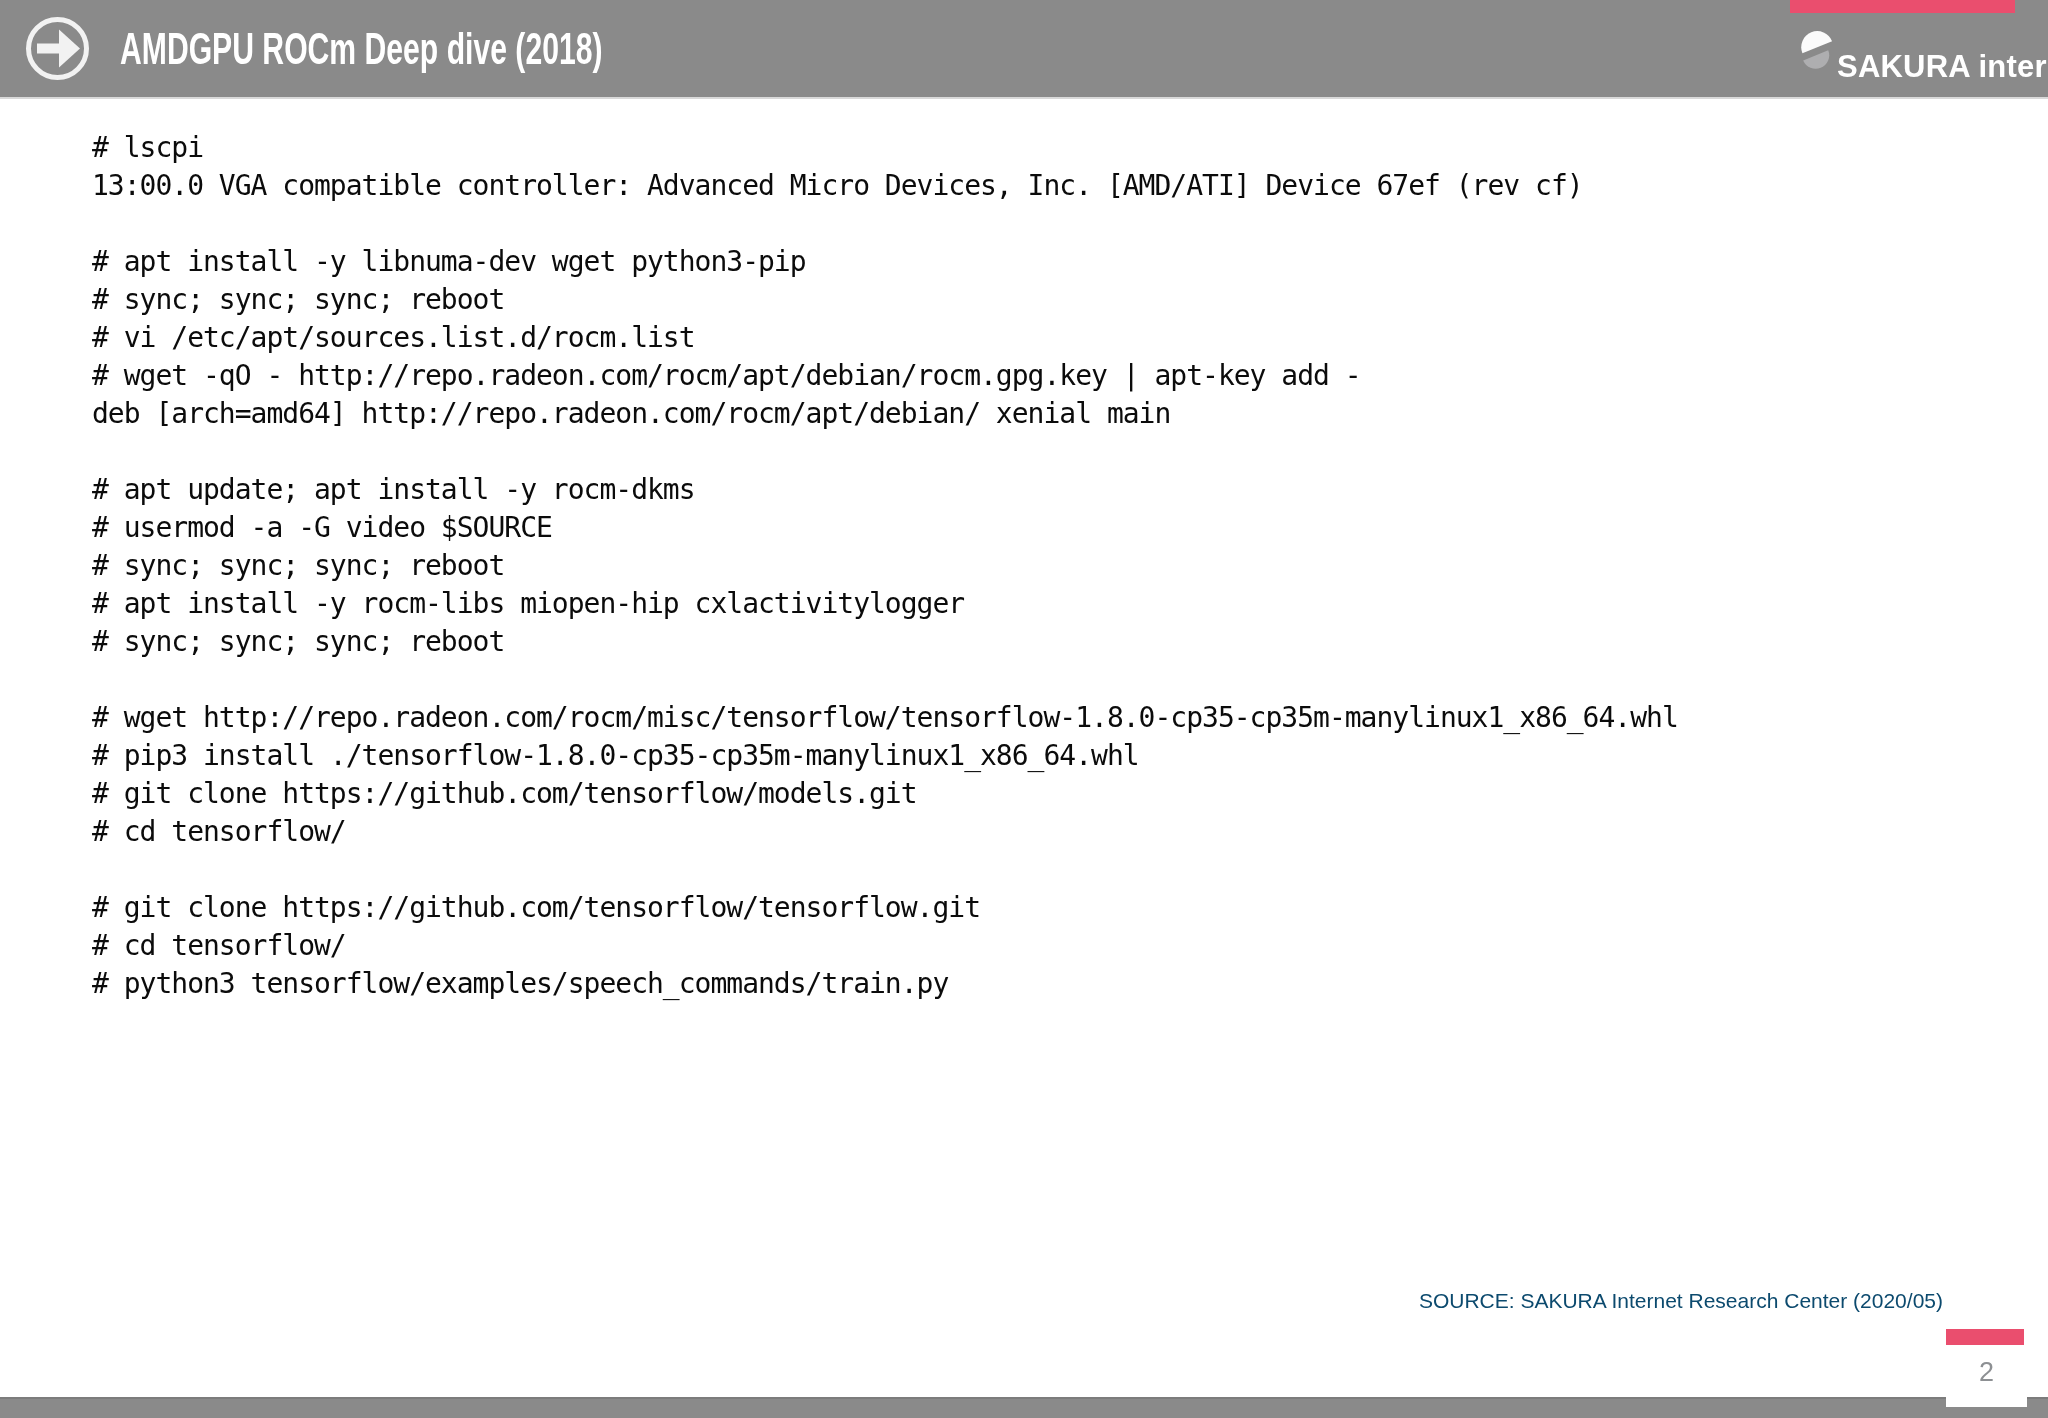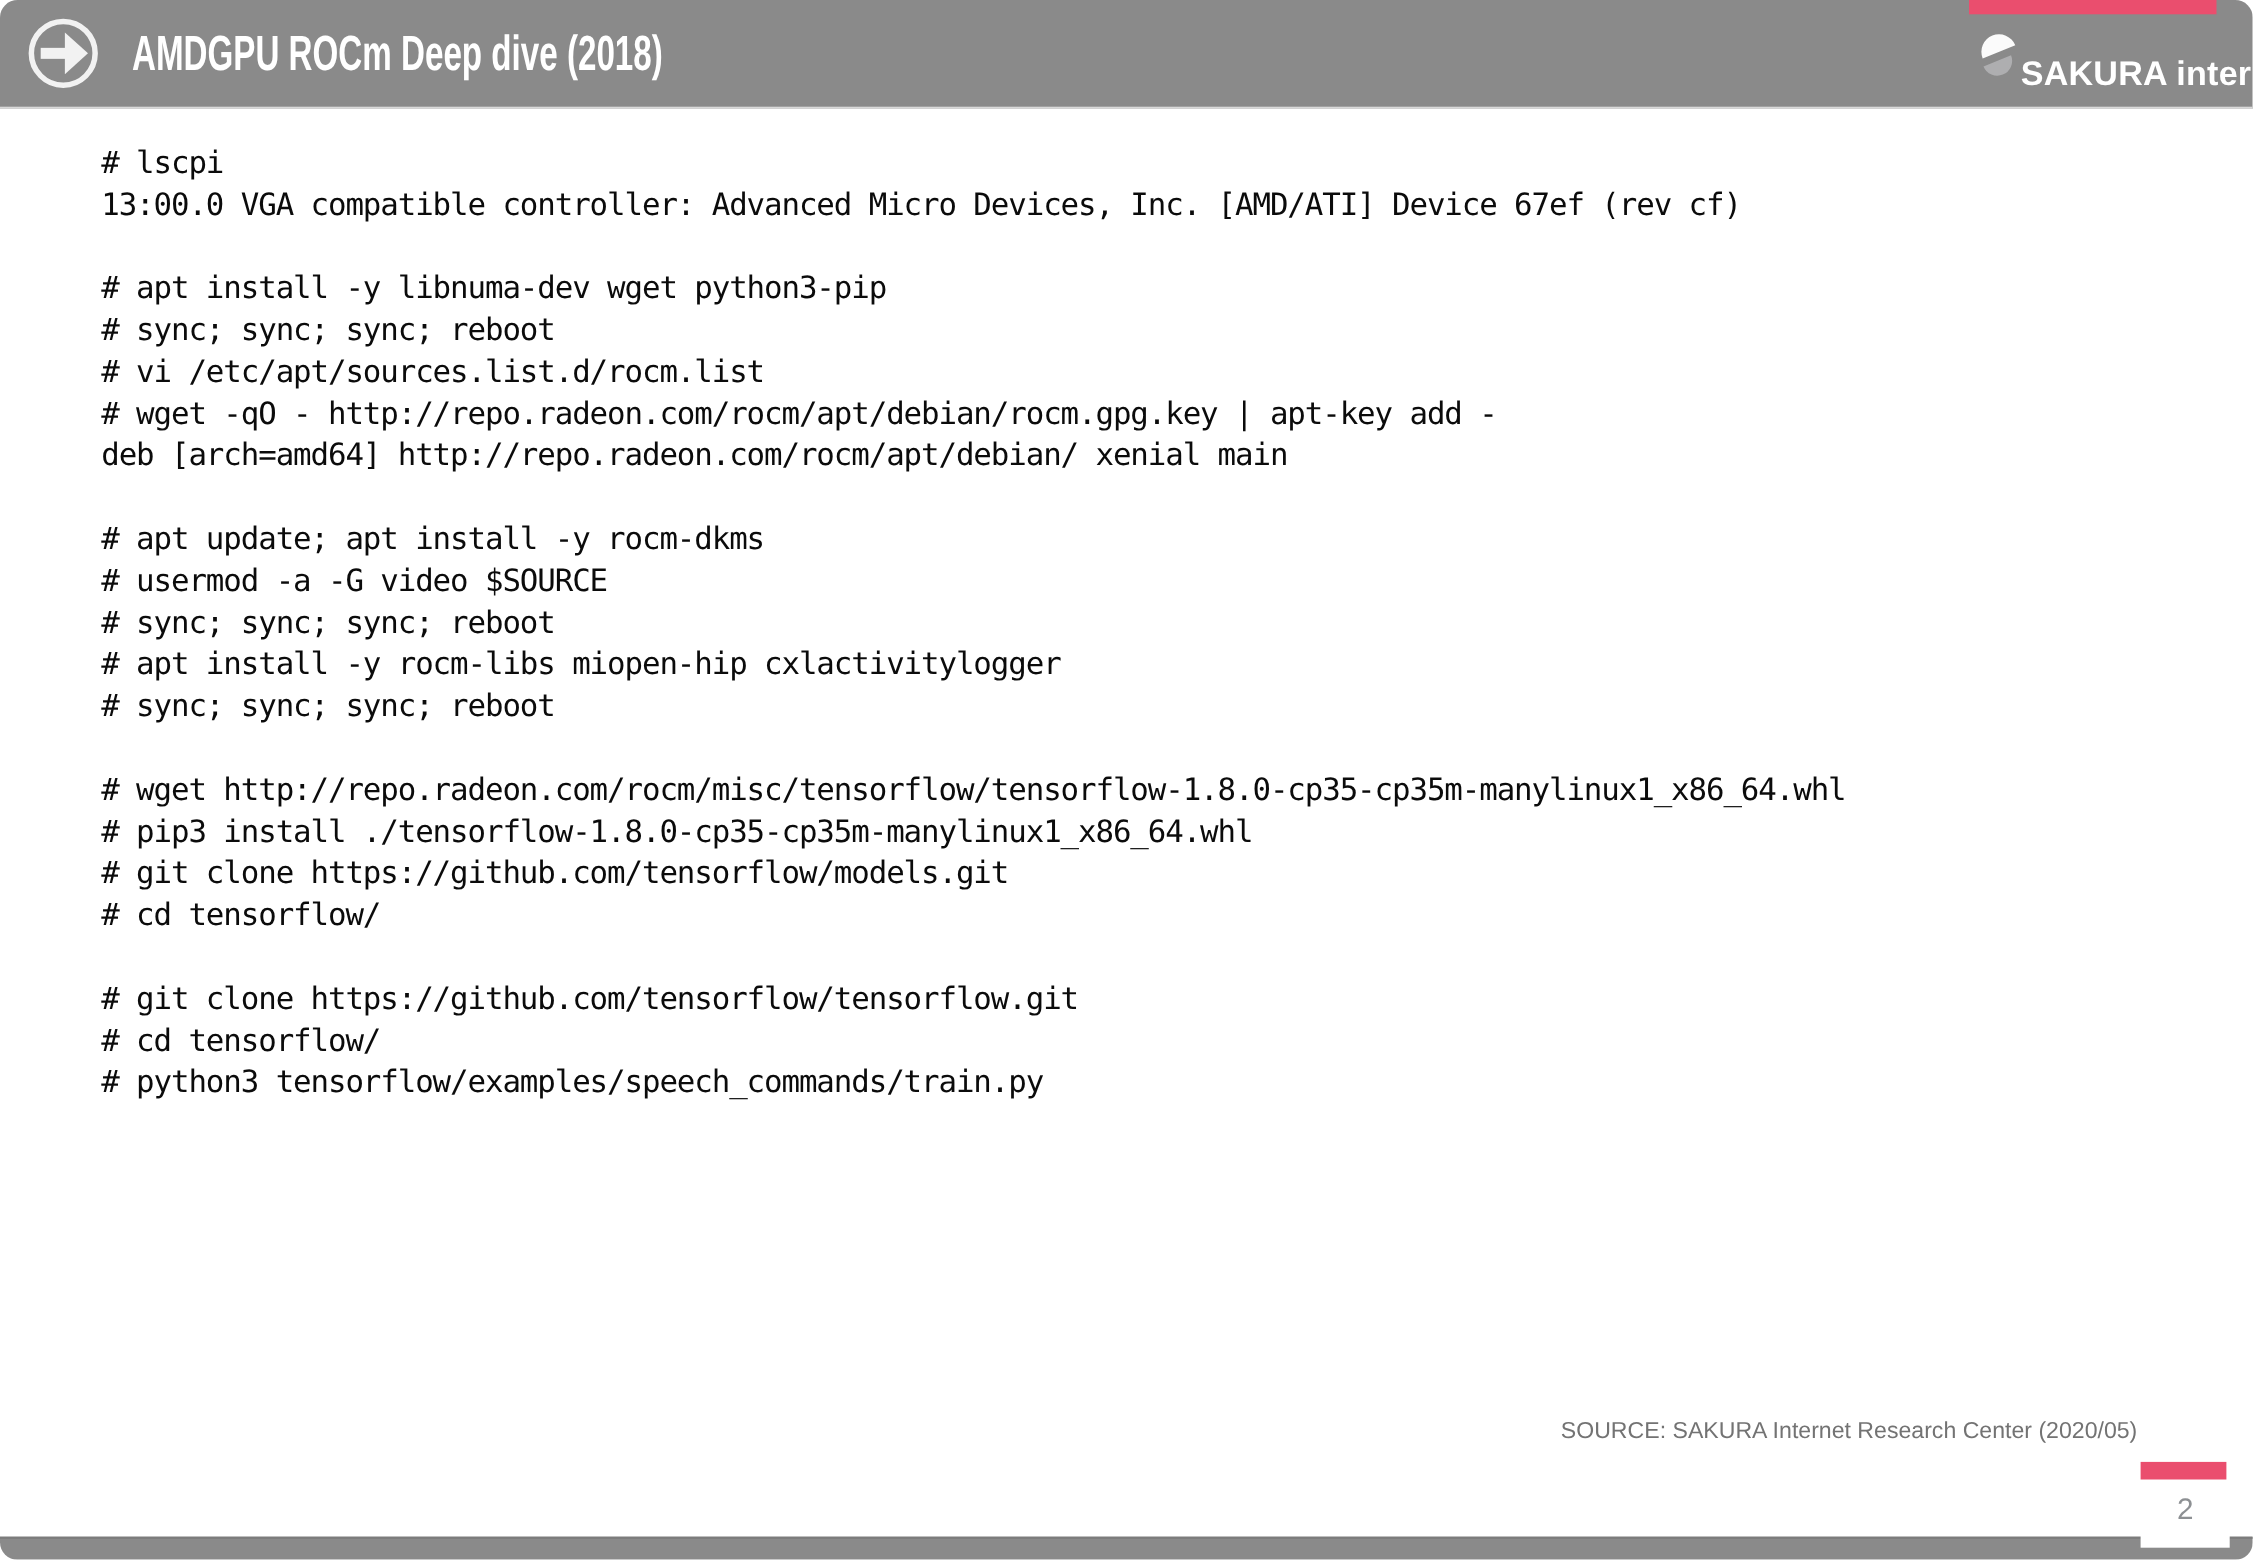--- a/index.html
+++ b/index.html
@@ -3,21 +3,20 @@
 <meta charset="utf-8">
 <style>
   html, body { margin: 0; padding: 0; background: #ffffff; }
   .slide {
     position: relative;
     width: 2048px;
     height: 1418px;
     background: #ffffff;
     overflow: hidden;
     font-family: "Liberation Sans", sans-serif;
-    border-radius: 16px;
   }
 
   
   .header-bar {
     position: absolute;
     top: 0; left: 0;
     width: 2048px; height: 97px;
     background: #8a8a8a;
     border-bottom: 2px solid #d9d9d9;
   }
@@ -77,21 +76,21 @@
     height: 38px;
     line-height: 38px;
     white-space: pre;
   }
 
   
   .source-line {
     position: absolute;
     top: 1289px; right: 105px;
     font-size: 21px;
-    color: #737373;
+    color: #0c4a6e;
     white-space: nowrap;
   }
   .bottom-accent {
     position: absolute;
     left: 1946px; top: 1329px;
     width: 78px; height: 16px;
     background: #ea4e6e;
   }
   .footer-bar {
     position: absolute;

